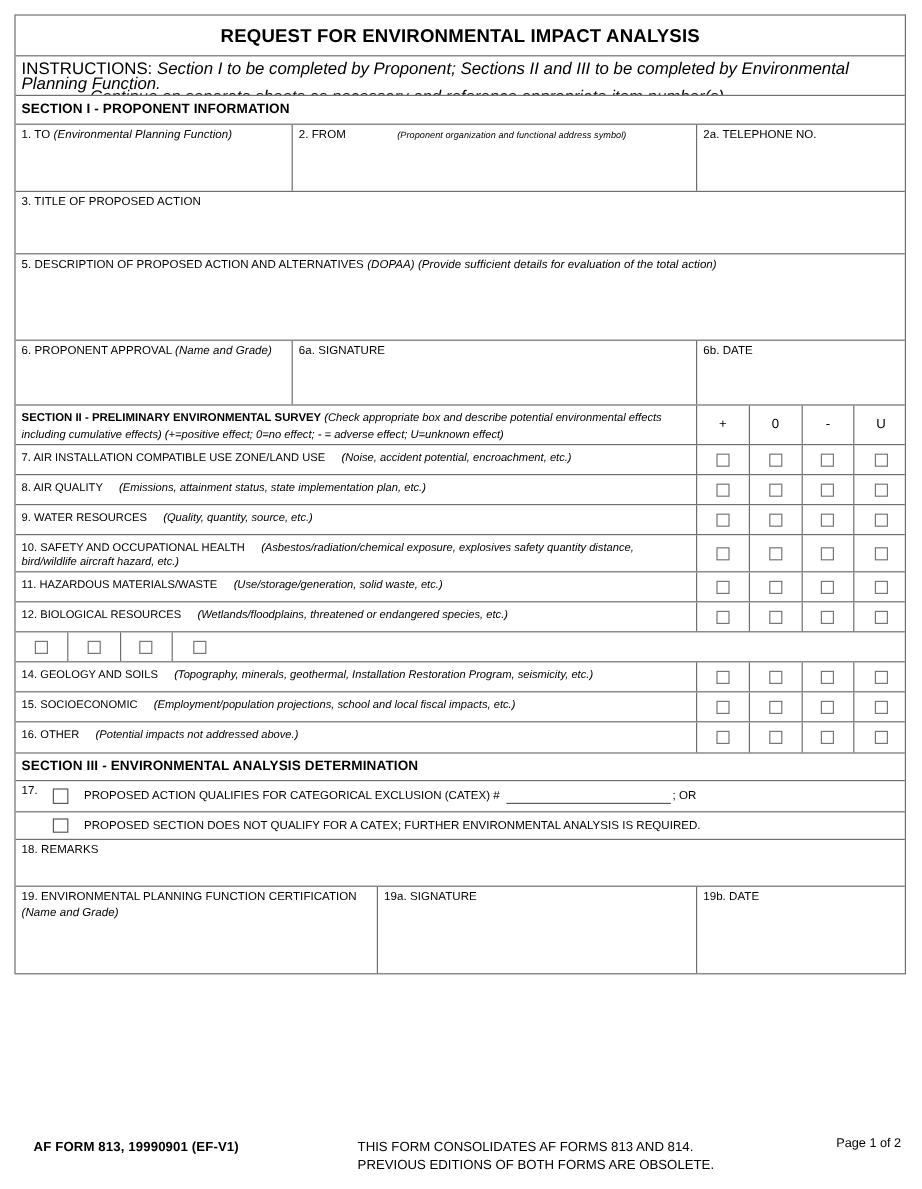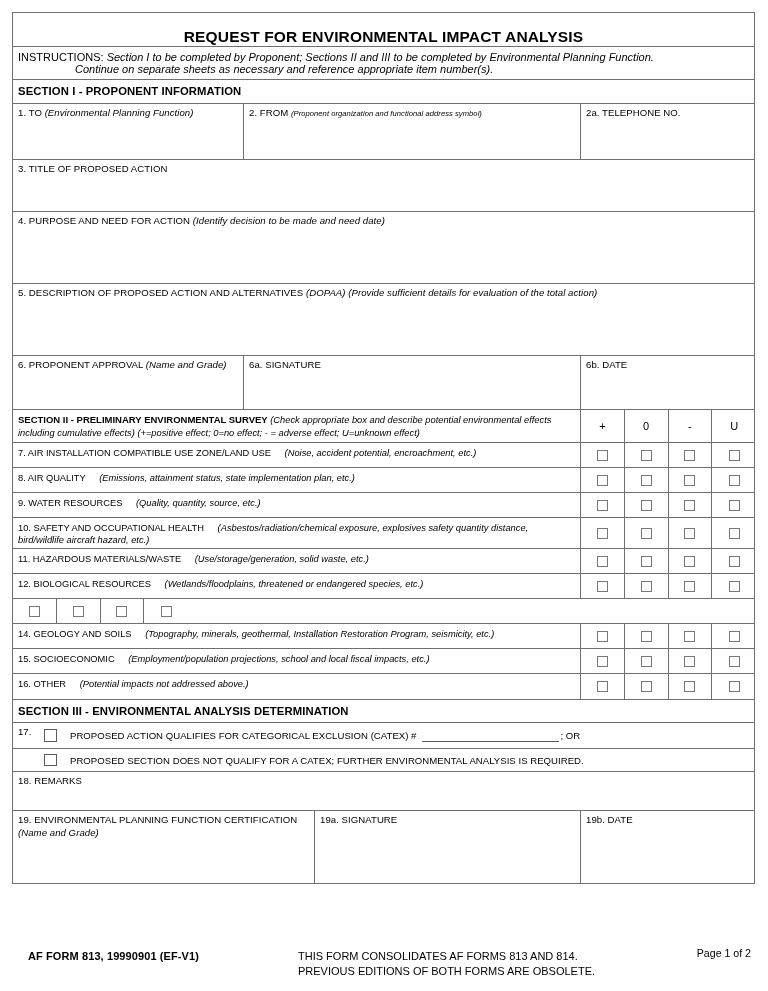--- a/index.html
+++ b/index.html
@@ -49,43 +49,43 @@
   }
   .divr { border-right: 1px solid #6f6f6f; }
 
   
   .title {
     font-size: 15.5px;
     font-weight: bold;
     letter-spacing: .15px;
     text-align: center;
   }
-  .r-title { height: 34px; display: flex; align-items: flex-end; justify-content: center; }
+  .r-title { height: 34px; display: flex; align-items: center; justify-content: center; }
 
   .instr {
-    font-size: 11px;
+    font-size: 14px;
     line-height: 11.5px;
     padding-top: 5px;
   }
   .instr .lbl { font-weight: normal; }
   .instr i { font-style: italic; }
   .instr .ind { display: inline-block; padding-left: 57px; }
 
   .sect-head {
     font-size: 11.3px;
     font-weight: bold;
     letter-spacing: .1px;
   }
 
   .fld-lbl {
     font-size: 9.6px;
     letter-spacing: .05px;
   }
   .fld-lbl i { font-style: italic; }
-  .tiny i, .tiny { font-size: 7.6px; font-style: italic; }
+  .tiny i, .tiny { font-size: 7.6px; font-style: italic; margin-left: 40px; }
 
   .sec2head {
     font-size: 9.3px;
     line-height: 12.6px;
     padding-top: 4px;
   }
   .sec2head b { font-weight: bold; font-size: 9.5px; }
   .sec2head i { font-style: italic; }
 
   .srow-lbl {
@@ -203,26 +203,20 @@
         <span>2a. TELEPHONE NO.</span>
       </div>
     </div>
 
     <div class="row" style="height:52px;">
       <div class="cell fld-lbl" style="width:100%;">
         <span>3. TITLE OF PROPOSED ACTION</span>
       </div>
     </div>
 
-    <div class="row" style="height:72px;">
-      <div class="cell fld-lbl" style="width:100%;">
-        <span>4. PURPOSE AND NEED FOR ACTION</span>
-        <i>(Identify decision to be made and need date)</i>
-      </div>
-    </div>
 
     <div class="row" style="height:72px;">
       <div class="cell fld-lbl" style="width:100%;">
         <span>5. DESCRIPTION OF PROPOSED ACTION AND ALTERNATIVES</span>
         <i>(DOPAA) (Provide sufficient details for evaluation of the total action)</i>
       </div>
     </div>
 
     <div class="row" style="height:54px;border-bottom:1.4px solid #6f6f6f;justify-content:center;">
       <div class="cell divr fld-lbl" style="width:231px;flex:0 0 231px;">

